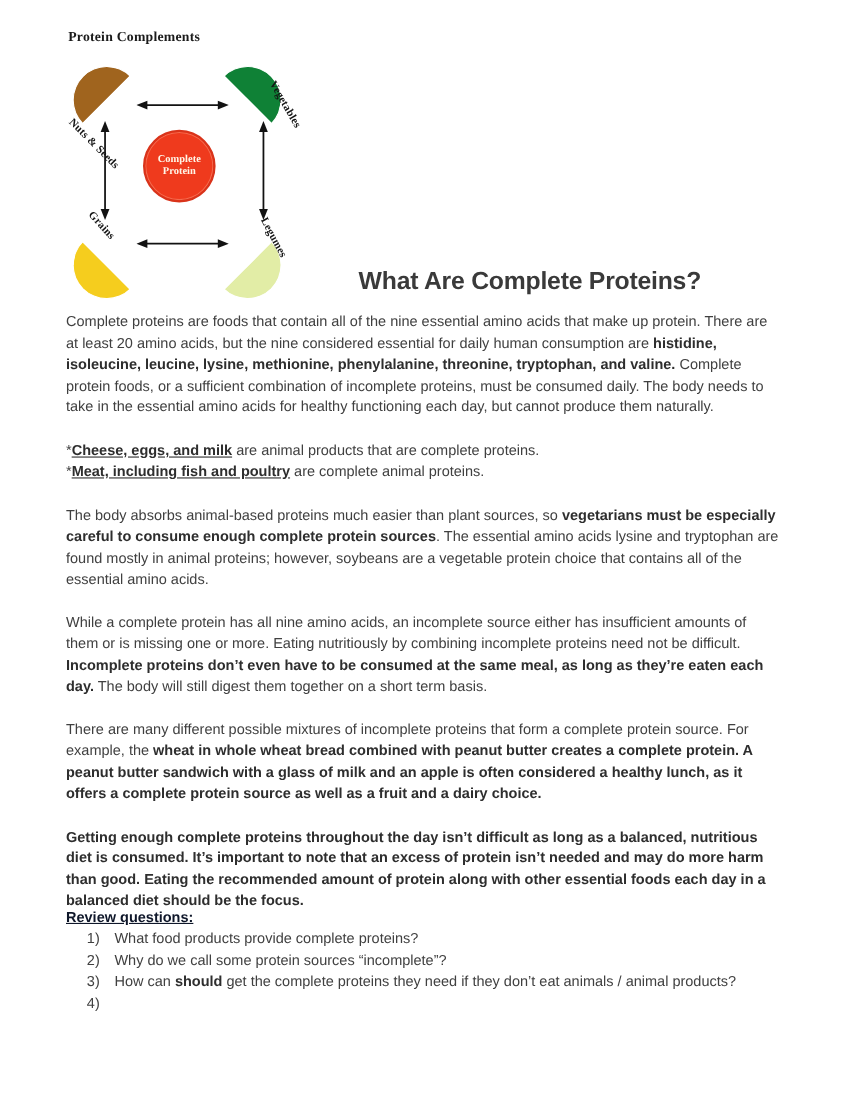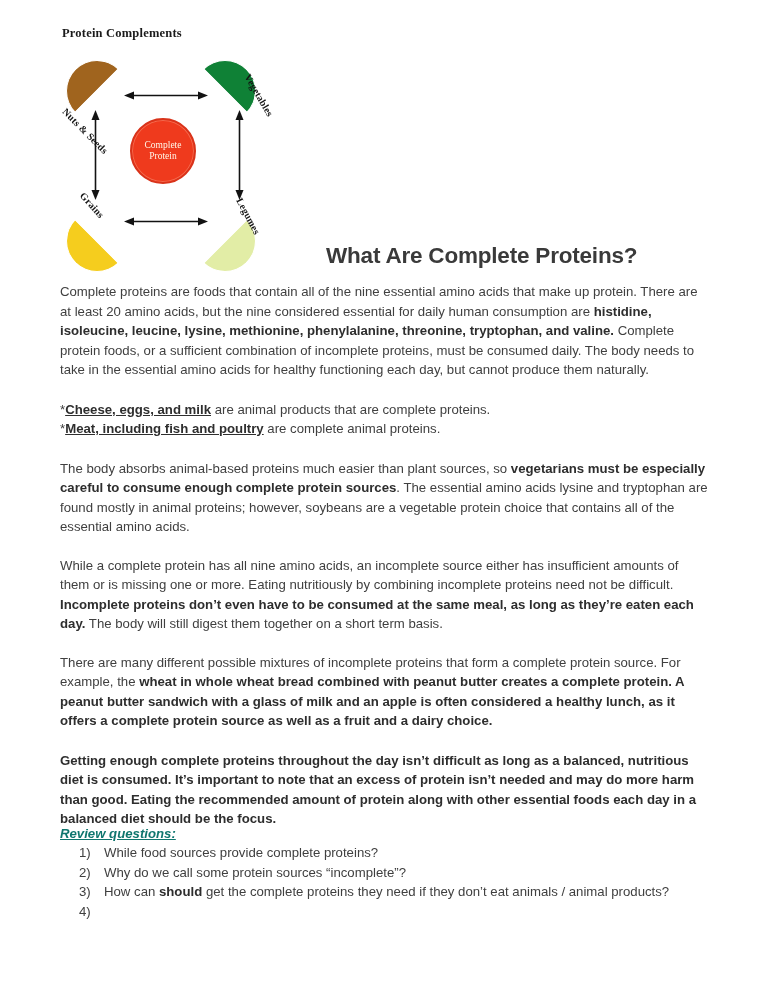--- a/index.html
+++ b/index.html
@@ -104,21 +104,21 @@
     background: #ef3a1d;
     border: 2px solid #d9331a;
     box-shadow: 0 0 0 1px #f46a4e inset;
     display: flex;
     flex-direction: column;
     align-items: center;
     justify-content: center;
   }
   .center-circle span {
     font-family: "Liberation Serif", serif;
-    font-weight: normal;
+    font-weight: bold;
     font-size: 9.5px;
     color: #fff6e8;
     line-height: 11px;
     text-align: center;
   }
 
   
   .arrow-h, .arrow-v {
     position: absolute;
   }
@@ -169,23 +169,22 @@
   .review {
     position: absolute;
     left: 60px;
     top: 826px;
     width: 660px;
   }
   .review-heading {
     font-size: 13.2px;
     font-weight: bold;
     text-decoration: underline;
-    color: #0f766e;
+    color: #0f172a;
     margin-bottom: 2px;
-    font-style: italic;
   }
   ol.qlist {
     margin: 0;
     padding-left: 38px;
     font-size: 13.2px;
     line-height: 19.5px;
     color: #404040;
   }
   ol.qlist > li {
     padding-left: 6px;
@@ -294,21 +293,21 @@
     <div class="para-bold">
       <p>Getting enough complete proteins throughout the day isn’t difficult as long as a balanced, nutritious diet is consumed. It’s important to note that an excess of protein isn’t needed and may do more harm than good. Eating the recommended amount of protein along with other essential foods each day in a balanced diet should be the focus.</p>
     </div>
 
   </div>
 
   <div class="review">
     <div class="review-heading">Review questions:</div>
 
     <ol class="qlist">
-      <li><span>While food sources provide complete proteins?</span></li>
+      <li><span>What food products provide complete proteins?</span></li>
 
       <li><span>Why do we call some protein sources “incomplete”?</span></li>
 
       <li><span>How can </span><b>should</b><span> get the complete proteins they need if they don’t eat animals / animal products?</span></li>
 
       <li></li>
     </ol>
   </div>
 
 </div>

